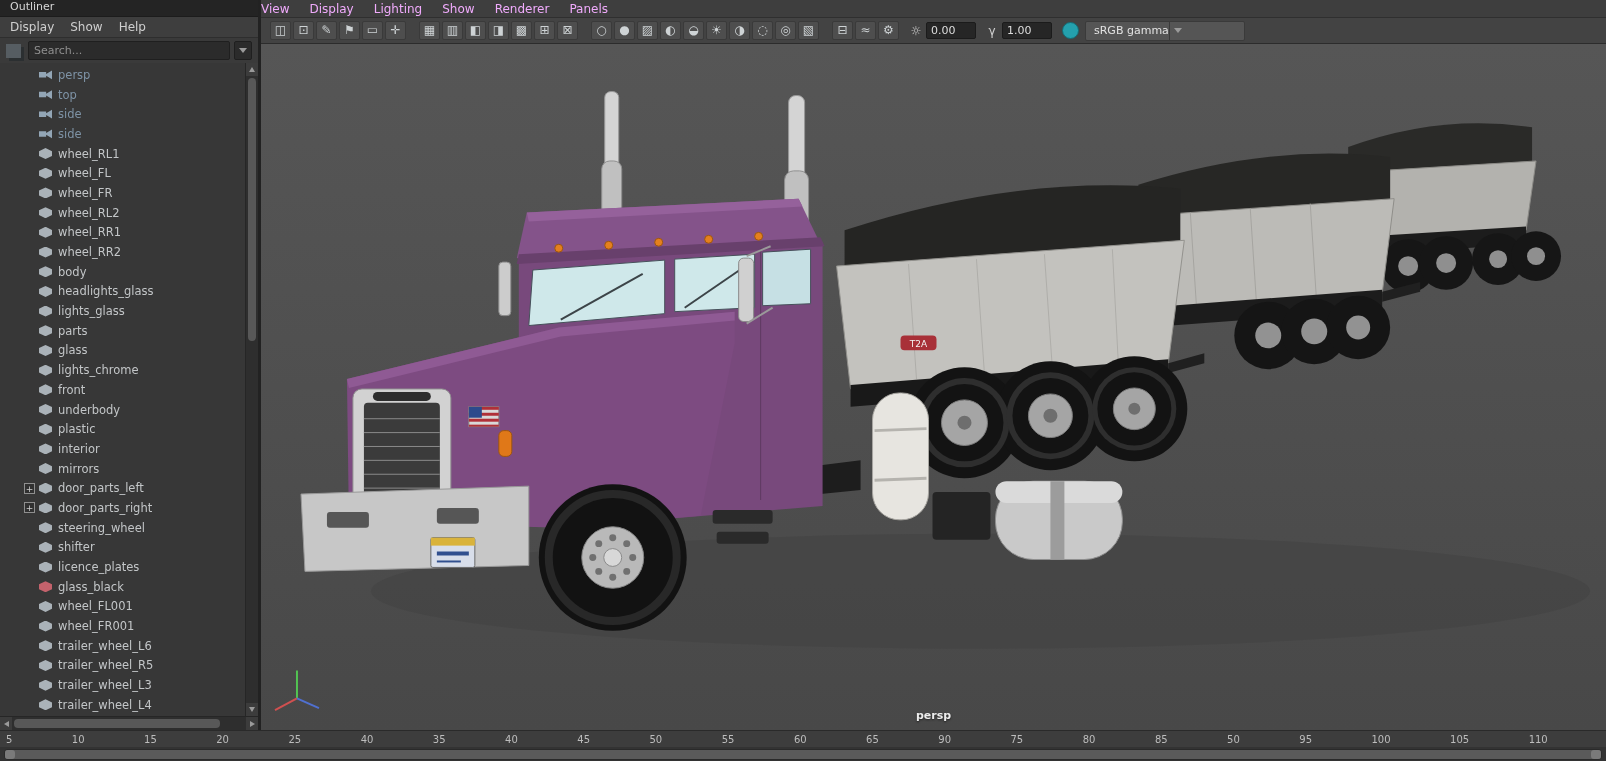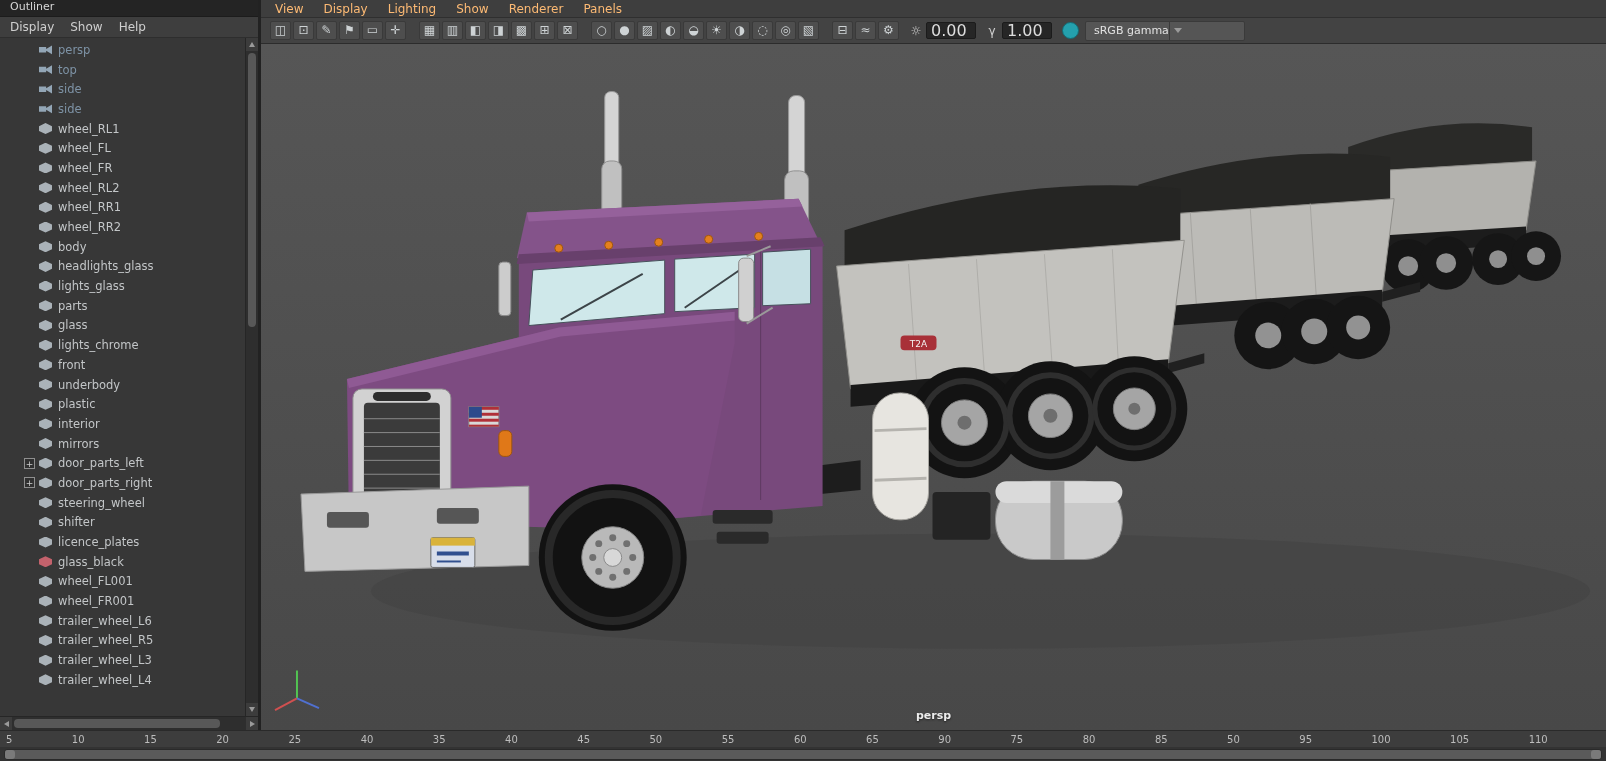--- a/index.html
+++ b/index.html
@@ -57,31 +57,31 @@
   .vtrack{flex:1;width:12px;position:relative;}
   .vthumb{position:absolute;top:2px;left:2px;width:8px;height:42%;background:#585858;border-radius:4px;}
   .outl-hscroll{height:13px;flex:none;background:#2e2e2e;display:flex;align-items:center;
                 border-top:1px solid #262626;}
   .htrack{flex:1;height:13px;position:relative;}
   .hthumb{position:absolute;left:2px;top:2px;height:9px;width:88%;background:#585858;border-radius:4px;}
 
   
   .vp{flex:1;display:flex;flex-direction:column;min-width:0;}
   .vp-menu{height:17px;background:#3e3e3e;display:flex;align-items:center;gap:20px;
-           padding-left:14px;font-size:12px;color:#fdba74;border-bottom:1px solid #2f2f2f;}
+           font-size:12px;color:#f0abfc;border-bottom:1px solid #2f2f2f;}
   .vp-toolbar{height:25px;background:#434343;display:flex;align-items:center;padding-left:8px;
               border-bottom:1px solid #2c2c2c;}
   .tb{display:inline-flex;align-items:center;justify-content:center;width:21px;height:19px;
       margin:0 1px;background:#4e4e4e;border:1px solid #3a3a3a;border-radius:2px;color:#ced3d5;
       font-size:12px;line-height:19px;box-sizing:border-box;}
   .t-sep{width:9px;background:transparent;border:none;}
   .tb-mini{display:inline-flex;align-items:center;justify-content:center;width:16px;height:16px;
            margin:0 2px 0 8px;color:#cfcfcf;font-size:12px;}
   .tb-field{width:40px;height:15px;background:#262626;border:1px solid #1b1b1b;border-radius:2px;
-            color:#dddddd;font-size:16px;padding:0 4px;font-family:"DejaVu Sans",sans-serif;}
+            color:#dddddd;font-size:11px;padding:0 4px;font-family:"DejaVu Sans",sans-serif;}
   .tb-cm{width:15px;height:15px;border-radius:50%;background:#24a0ad;border:1px solid #156a73;
          margin:0 4px 0 10px;flex:none;}
   .tb-dd{height:18px;min-width:150px;background:#555555;border:1px solid #3a3a3a;border-radius:2px;
          display:flex;align-items:center;justify-content:flex-start;padding-left:8px;
          font-size:11px;color:#e2e2e2;margin-left:2px;}
   .dd-arrow{width:16px;height:100%;display:flex;align-items:center;justify-content:center;
             border-left:1px solid #3a3a3a;}
 
   .vp-canvas{flex:1;position:relative;min-height:0;background:linear-gradient(#565656,#484848);}
   .vp-canvas svg{position:absolute;inset:0;width:100%;height:100%;}
@@ -110,20 +110,27 @@
         <span>Outliner</span>
       </div>
       <div class="outl-menu">
 
           <span class="menu-item">Display</span>
 
           <span class="menu-item">Show</span>
 
           <span class="menu-item">Help</span>
 
+      </div>
+      <div class="outl-search">
+        <span class="filter-btn"></span>
+        <input class="search-input" placeholder="Search..." style="">
+        <span class="search-dd">
+          <span class="tri-down"></span>
+        </span>
       </div>
       <div class="outl-body">
         <div class="outl-list">
 
             <div class="outl-row">
               <span class="expander" style="visibility: hidden;">+</span>
               <span class="outl-icon ic-camera-icon"></span>
               <span class="outl-label lab-camera-icon">persp</span>
             </div>
 

